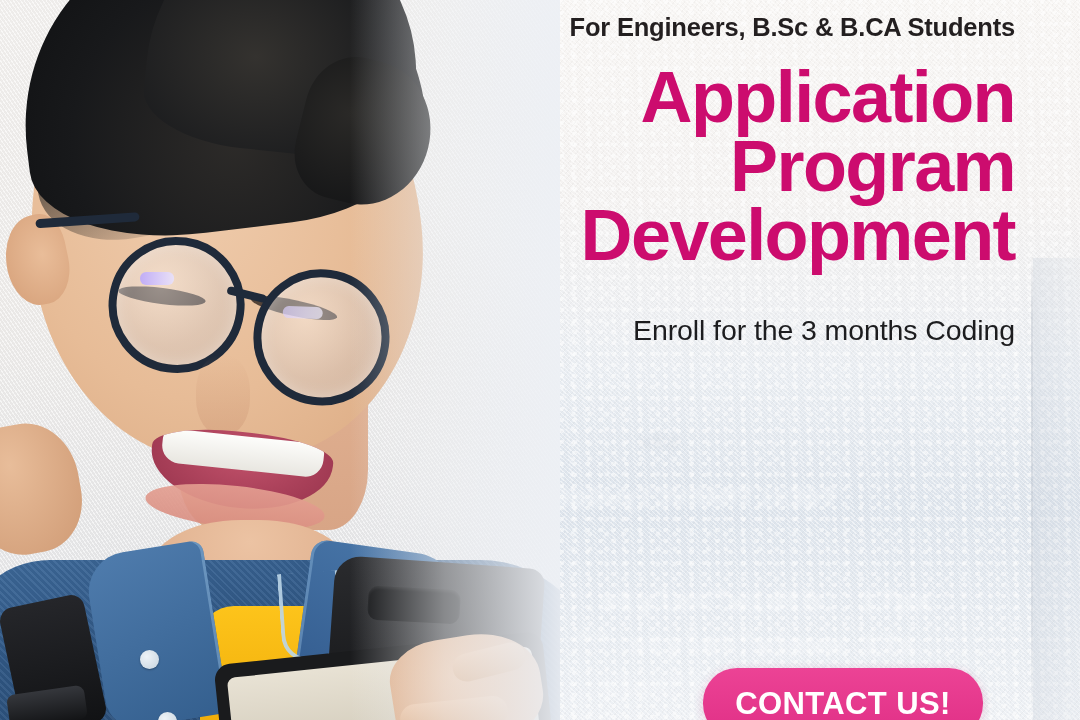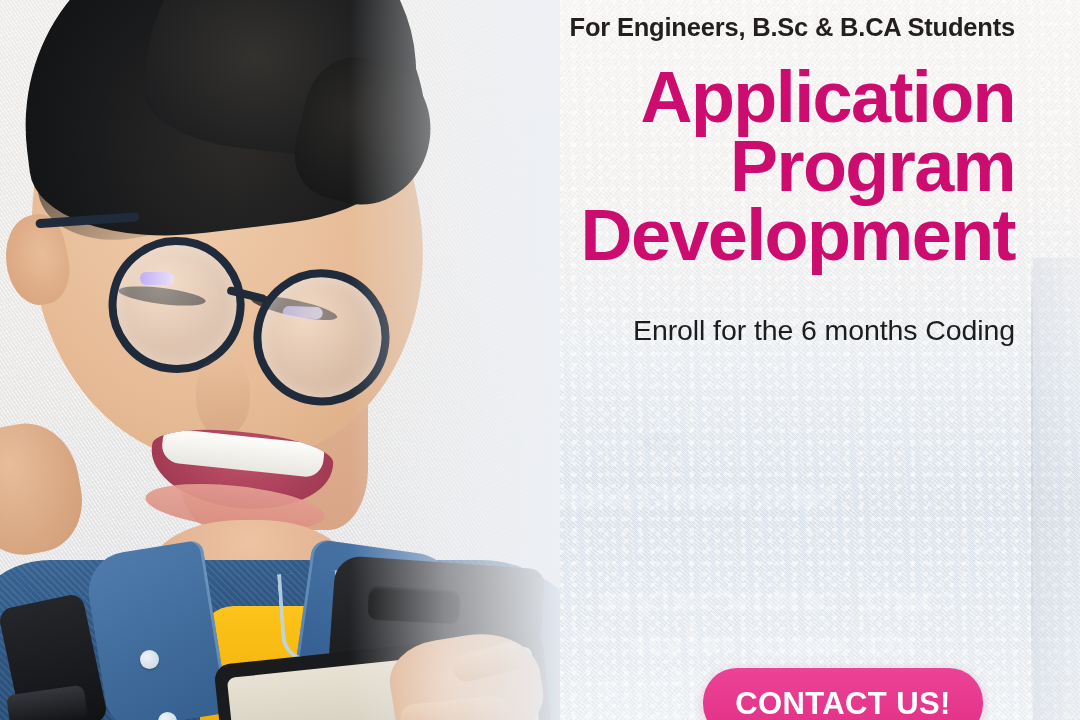--- a/index.html
+++ b/index.html
@@ -383,21 +383,21 @@
   <div class="content">
     <p class="eyebrow">For Engineers, B.Sc &amp; B.CA Students</p>
 
     <h1 class="title">
       <span class="ln">Application</span>
       <span class="ln">Program</span>
       <span class="ln">Development</span>
     </h1>
 
     <p class="subtitle">
-      <span class="ln">Enroll for the 6 months Coding</span>
+      <span class="ln">Enroll for the 3 months Coding</span>
     </p>
   </div>
 
   <button class="cta">
     <span class="cta-label">CONTACT US!</span>
   </button>
 
 </div>
 
 </body></html>

